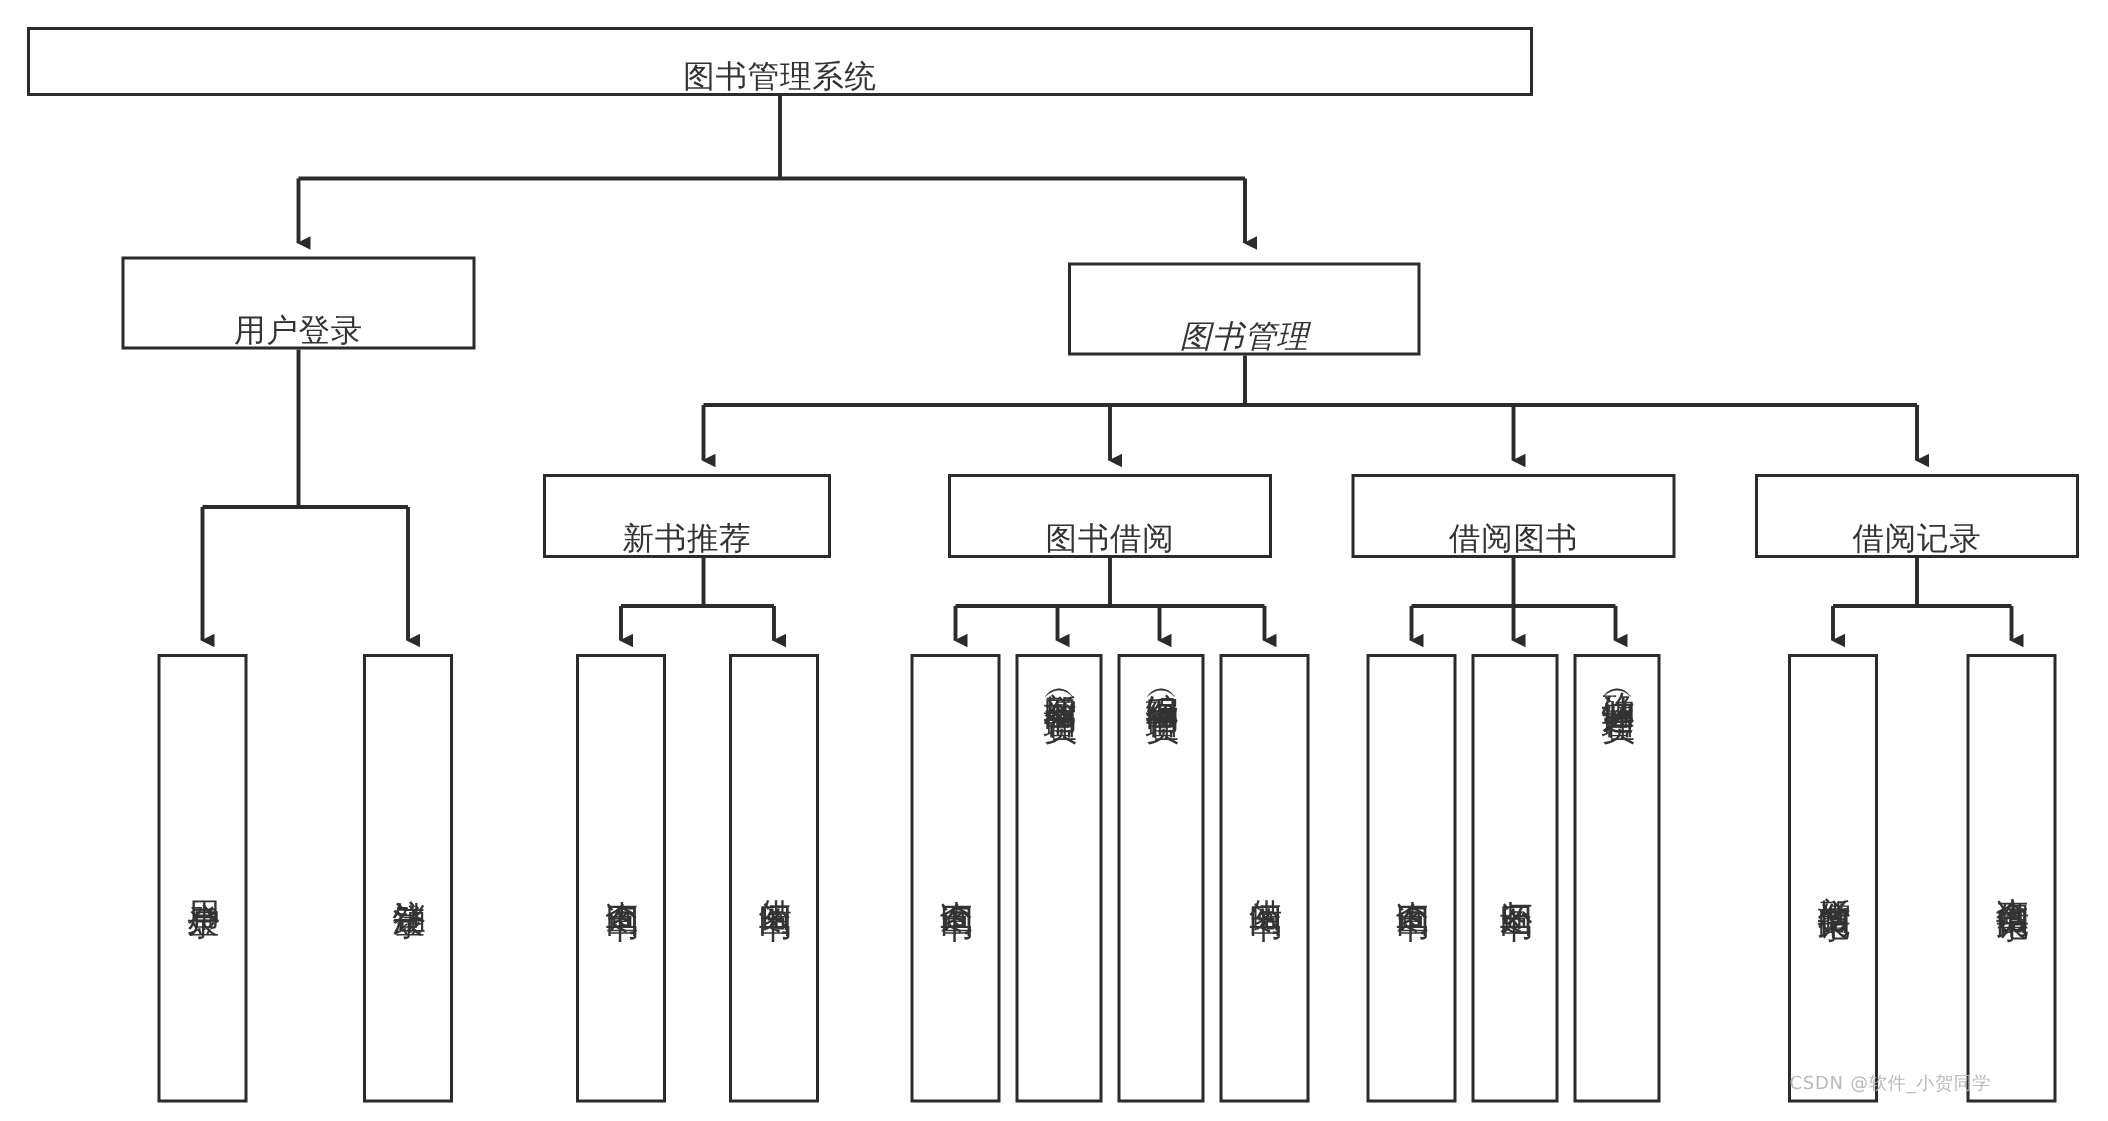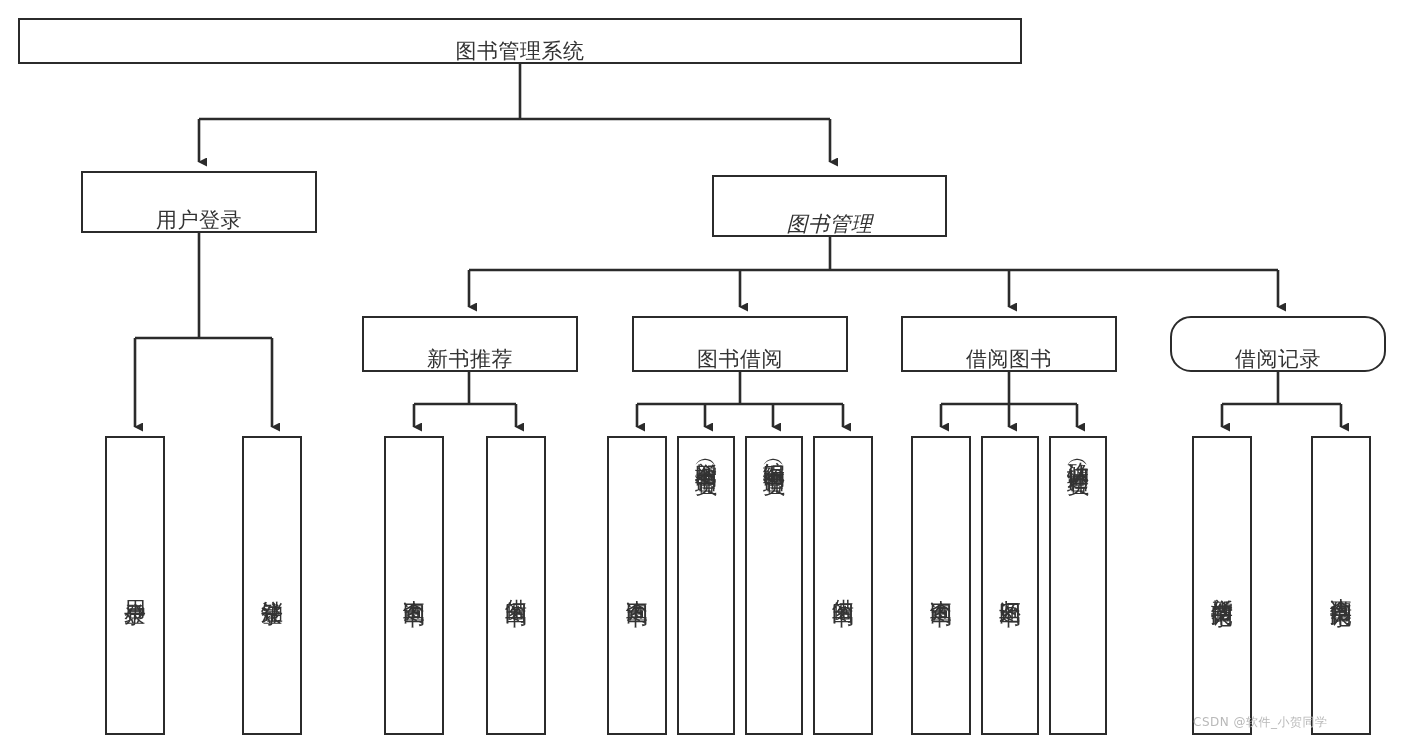--- a/index.html
+++ b/index.html
@@ -130,30 +130,30 @@
     <span class="node-label">图书管理系统</span>
   </div>
 
   <div class="node horizontal" style="left:81px; top:171px; width:236px; height:62px;">
     <span class="node-label">用户登录</span>
   </div>
   <div class="node horizontal" style="left:712px; top:175px; width:235px; height:62px;font-style:italic;">
     <span class="node-label">图书管理</span>
   </div>
 
-  <div class="node horizontal" style="left:362px; top:316px; width:216px; height:56px;">
+  <div class="node horizontal" style="left:362px; top:316px; width:192px; height:56px;">
     <span class="node-label">新书推荐</span>
   </div>
   <div class="node horizontal" style="left:632px; top:316px; width:216px; height:56px;">
     <span class="node-label">图书借阅</span>
   </div>
   <div class="node horizontal" style="left:901px; top:316px; width:216px; height:56px;">
     <span class="node-label">借阅图书</span>
   </div>
-  <div class="node horizontal" style="left:1170px; top:316px; width:216px; height:56px;border-radius:21px;">
+  <div class="node horizontal" style="left:1170px; top:316px; width:216px; height:56px;">
     <span class="node-label">借阅记录</span>
   </div>
 
   <div class="node vertical centered" style="left:105px; top:436px; width:60px; height:299px;">
     <span class="node-label">用户登录</span>
   </div>
   <div class="node vertical centered" style="left:242px; top:436px; width:60px; height:299px;">
     <span class="node-label">注销登录</span>
   </div>
 

